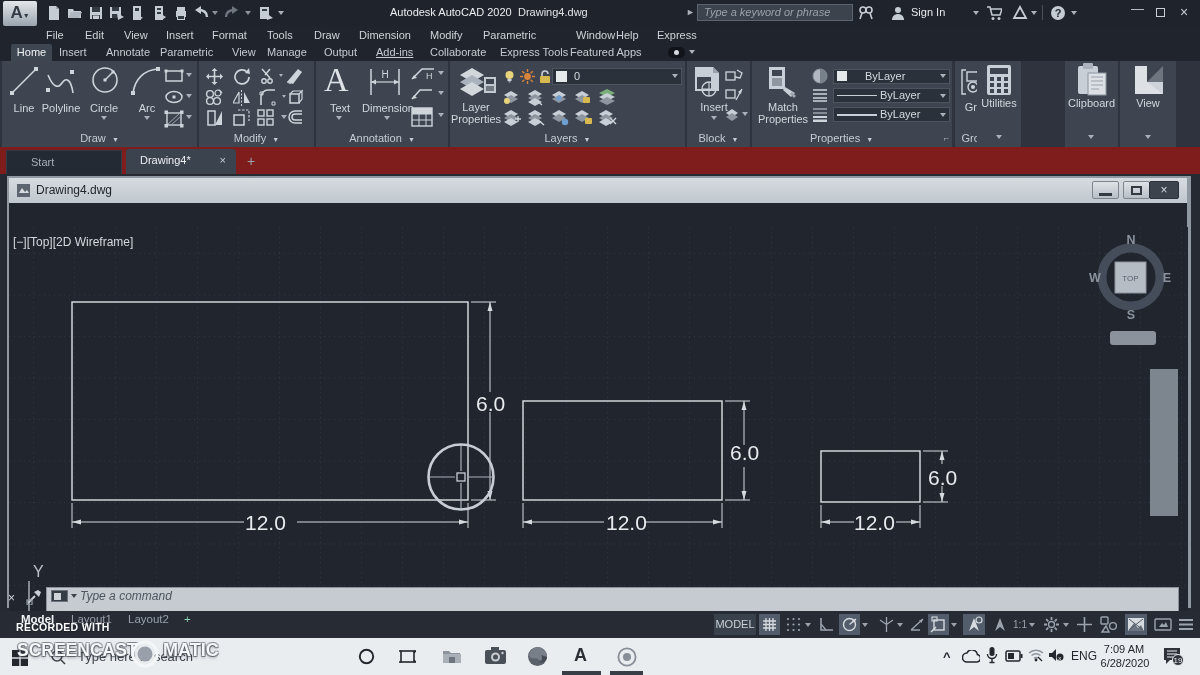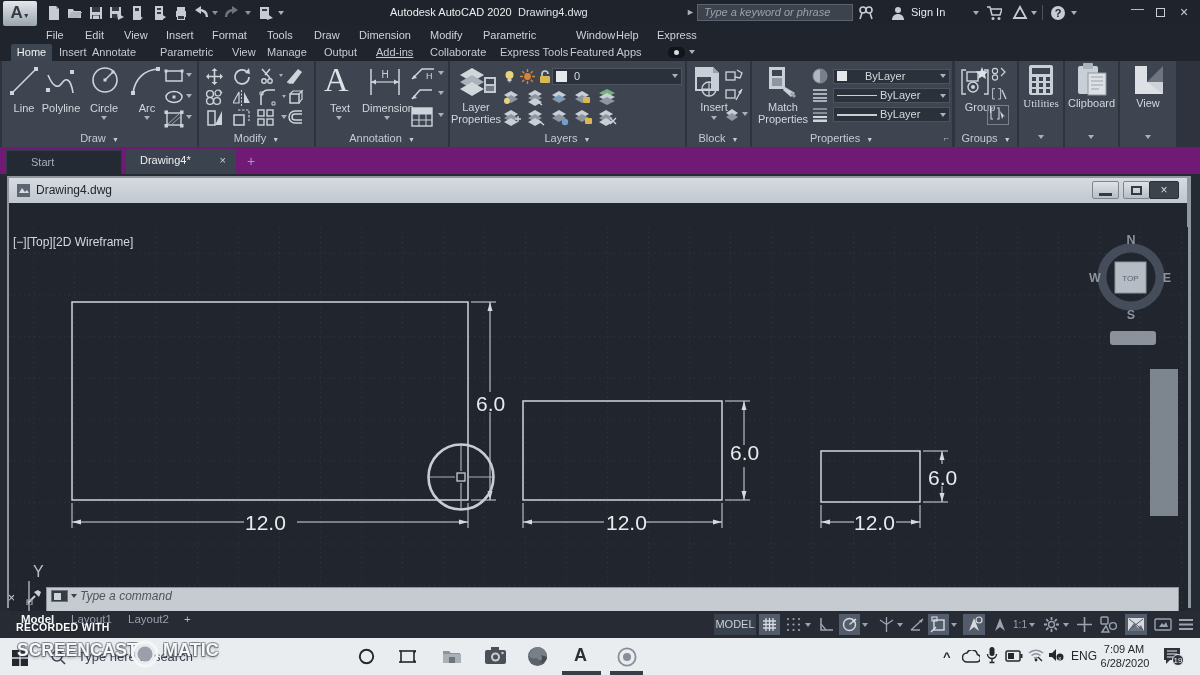--- a/index.html
+++ b/index.html
@@ -26,21 +26,21 @@
 
 
 #ribbon { position:absolute; left:0; top:61px; width:1200px; height:86px; background:#2e333d; }
 .panel { position:absolute; top:0; height:86px; background:#3e4551; }
 .plabel { position:absolute; bottom:3px; width:100%; text-align:center; font-size:11px; color:#c6ccd3; }
 .biglabel { position:absolute; font-size:11px; color:#d2d7dd; text-align:center; }
 .icon { position:absolute; }
 .caret { position:absolute; width:0; height:0; border-left:3px solid transparent; border-right:3px solid transparent; border-top:4px solid #aab1ba; }
 
 
-#filetabs { position:absolute; left:0; top:147px; width:1200px; height:27px; background:#701a75; }
+#filetabs { position:absolute; left:0; top:147px; width:1200px; height:27px; background:#7f1d1d; }
 #starttab { position:absolute; left:6px; top:3px; width:116px; height:24px; background:#242a33; color:#a9afb8; font-size:11px; line-height:22px; border:1px solid #343a45; border-bottom:none; }
 #activetab { position:absolute; left:126px; top:2px; width:110px; height:25px; background:#3b434f; color:#eef0f3; font-size:11px; line-height:23px; border-radius:3px 3px 0 0; }
 
 
 #mdi { position:absolute; left:0; top:174px; width:1200px; height:437px; background:#262b33; }
 #docwin { position:absolute; left:7px; top:2px; width:1184px; height:432px; border:2px solid #8f97a1; border-right-width:4px; border-bottom:none; background:#20252e; }
 #doctitle { position:absolute; left:0; top:0; width:100%; height:25px; background:linear-gradient(#d6dbe0,#c0c7ce); }
 #canvas { position:absolute; left:0; top:25px; width:1179px; height:403px; background:#20252e; overflow:hidden;margin-top:24px; }
 .docbtn { position:absolute; top:3px; width:27px; height:18px; background:linear-gradient(#dfe3e7,#b7bec6); border:1px solid #7d858f; border-radius:2px; text-align:center; }
 
@@ -162,21 +162,21 @@
   <div class="menu" style="left:359px;">Dimension</div>
   <div class="menu" style="left:430px;">Modify</div>
   <div class="menu" style="left:483px;">Parametric</div>
   <div class="menu" style="left:576px;text-align:center;">Window</div>
   <div class="menu" style="left:616px;">Help</div>
   <div class="menu" style="left:657px;">Express</div>
 </div>
 <div id="ribbontabs">
   <div id="hometab">Home</div>
   <div class="rtab" style="left:59px;">Insert</div>
-  <div class="rtab" style="left:92px;">Annotate</div>
+  <div class="rtab" style="left:106px;">Annotate</div>
   <div class="rtab" style="left:160px;">Parametric</div>
   <div class="rtab" style="left:232px;">View</div>
   <div class="rtab" style="left:267px;">Manage</div>
   <div class="rtab" style="left:324px;">Output</div>
   <div class="rtab" style="left:376px;text-decoration:underline;">Add-ins</div>
   <div class="rtab" style="left:430px;">Collaborate</div>
   <div class="rtab" style="left:500px;">Express Tools</div>
   <div class="rtab" style="left:570px;">Featured Apps</div>
   <div style="position:absolute; left:668px; top:3px; width:17px; height:11px; background:#11141a; border-radius:5px;"></div>
   <div style="position:absolute; left:674px; top:6px; width:5px; height:5px; background:#d7dade; border-radius:50%;"></div>
@@ -498,21 +498,21 @@
           <path d="M11 3l4 9" stroke="#cfd4da" stroke-width="1.3"></path>
         </svg>
     <div style="position:absolute; left:32px; top:44px; width:22px; height:20px; border:1px solid #79828c;"></div>
     <svg class="icon" style="left:35px; top:46px;" width="16" height="16" viewBox="0 0 16 16">
           <path d="M3 1H1v11h2M7 1h2v11H7" fill="none" stroke="#cfd4da" stroke-width="1.1"></path>
           <path d="M10 4l2 8 2-4 2 3z" fill="#cfd4da"></path>
         </svg>
     <div class="plabel">Groups&nbsp;&nbsp;<span style="font-size:7px;">▼</span></div>
   </div>
 
-  <div class="panel" style="left:1019px; width:44px;font-family:Liberation Serif, serif;">
+  <div class="panel" style="left:977px; width:44px;">
     <svg class="icon" style="left:7px; top:3px;" width="30" height="32" viewBox="0 0 30 32">
           <rect x="3" y="1" width="24" height="30" rx="2" fill="#c9cfd6"></rect>
           <rect x="6" y="4" width="18" height="6" fill="#3e4551"></rect>
           <g fill="#3e4551">
             <rect x="6" y="13" width="4" height="4"></rect>
             <rect x="13" y="13" width="4" height="4"></rect>
             <rect x="20" y="13" width="4" height="4"></rect>
             <rect x="6" y="19" width="4" height="4"></rect>
             <rect x="13" y="19" width="4" height="4"></rect>
             <rect x="20" y="19" width="4" height="4"></rect>

